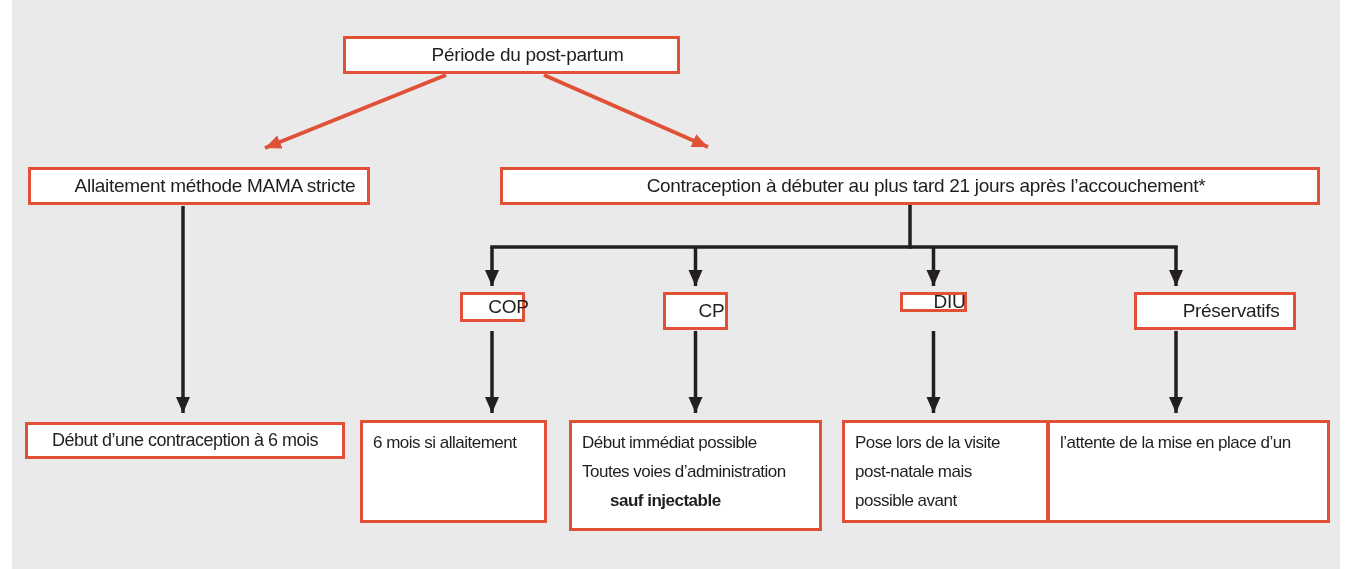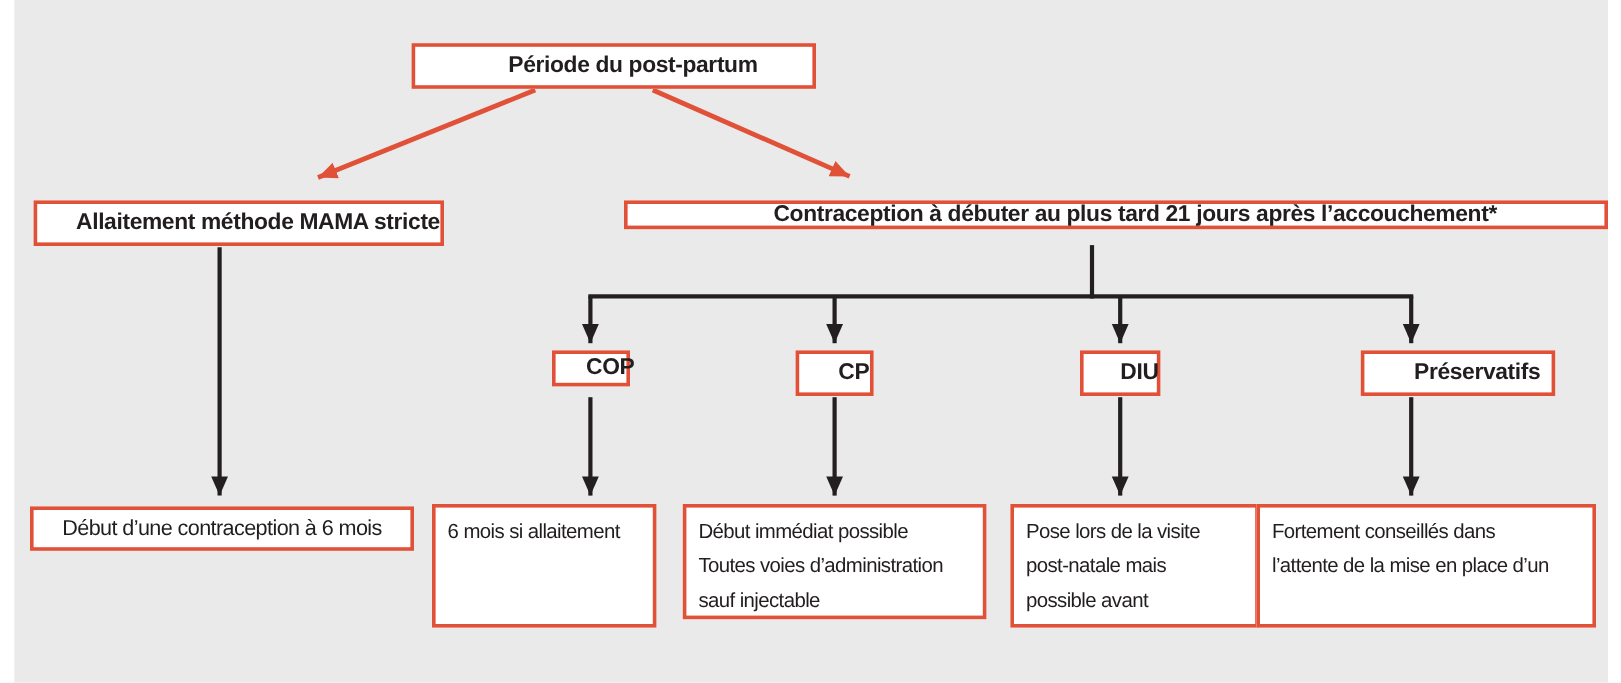--- a/index.html
+++ b/index.html
@@ -15,45 +15,45 @@
     overflow:hidden;
   }
   .panel{
     position:absolute;left:12px;top:0;width:1328px;height:569px;
     background:var(--panel);
   }
   .node{
     position:absolute;box-sizing:border-box;background:var(--boxbg);
     border:3px solid var(--accent);
     display:flex;align-items:center;justify-content:center;
-    font-weight:bold;font-size:19px;letter-spacing:-0.3px;
+    font-weight:normal;font-size:19px;letter-spacing:-0.3px;
     text-align:center;line-height:1.1;padding-left:32px;
   }
   .leaf{
     position:absolute;box-sizing:border-box;background:var(--boxbg);
     border:3px solid var(--accent);
     font-weight:normal;font-size:17px;letter-spacing:-0.5px;
     line-height:29px;padding:5px 10px;text-align:left;
   }
   .leaf.center{display:flex;align-items:center;justify-content:center;padding:10px 6px;}
   .leaf .ln{display:block;white-space:nowrap;}
-  .leaf .ln.bold{font-weight:normal;}
+  .leaf .ln.bold{font-weight:bold;margin-left:28px;}
   svg.connectors{position:absolute;left:0;top:0;}
 
   
   #n-root{left:343px;top:36px;width:337px;height:38px;}
   #n-mama{left:28px;top:167px;width:342px;height:38px;}
-  #n-contra{left:500px;top:167px;width:820px;height:24px;margin-left:20px;}
+  #n-contra{left:500px;top:167px;width:820px;height:38px;}
   #n-cop{left:460px;top:292px;width:65px;height:30px;}
   #n-cp{left:663px;top:292px;width:65px;height:38px;}
-  #n-diu{left:900px;top:292px;width:67px;height:38px;}
+  #n-diu{left:900px;top:292px;width:67px;height:20px;}
   #n-pres{left:1095px;top:292px;width:162px;height:38px;margin-left:39px;}
   #l-mama{left:25px;top:422px;width:320px;height:37px;font-size:18px;}
   #l-cop{left:360px;top:420px;width:187px;height:103px;}
-  #l-cp{left:569px;top:420px;width:253px;height:96px;}
+  #l-cp{left:569px;top:420px;width:253px;height:111px;}
   #l-diu{left:842px;top:420px;width:207px;height:103px;}
   #l-pres{left:1047px;top:420px;width:283px;height:103px;}
 </style>
 </head>
 <body>
 
 <div class="panel"></div>
 
 <svg class="connectors" width="1351" height="569" viewBox="0 0 1351 569">
   <defs>
@@ -112,15 +112,14 @@
   <span class="ln bold">sauf injectable</span>
 </div>
 
 <div class="leaf" id="l-diu">
   <span class="ln">Pose lors de la visite</span>
   <span class="ln">post-natale mais</span>
   <span class="ln">possible avant</span>
 </div>
 
 <div class="leaf" id="l-pres">
-  <span class="ln">Fortement conseillés dans</span>
   <span class="ln">l’attente de la mise en place d’un</span>
 </div>
 
 </body></html>

